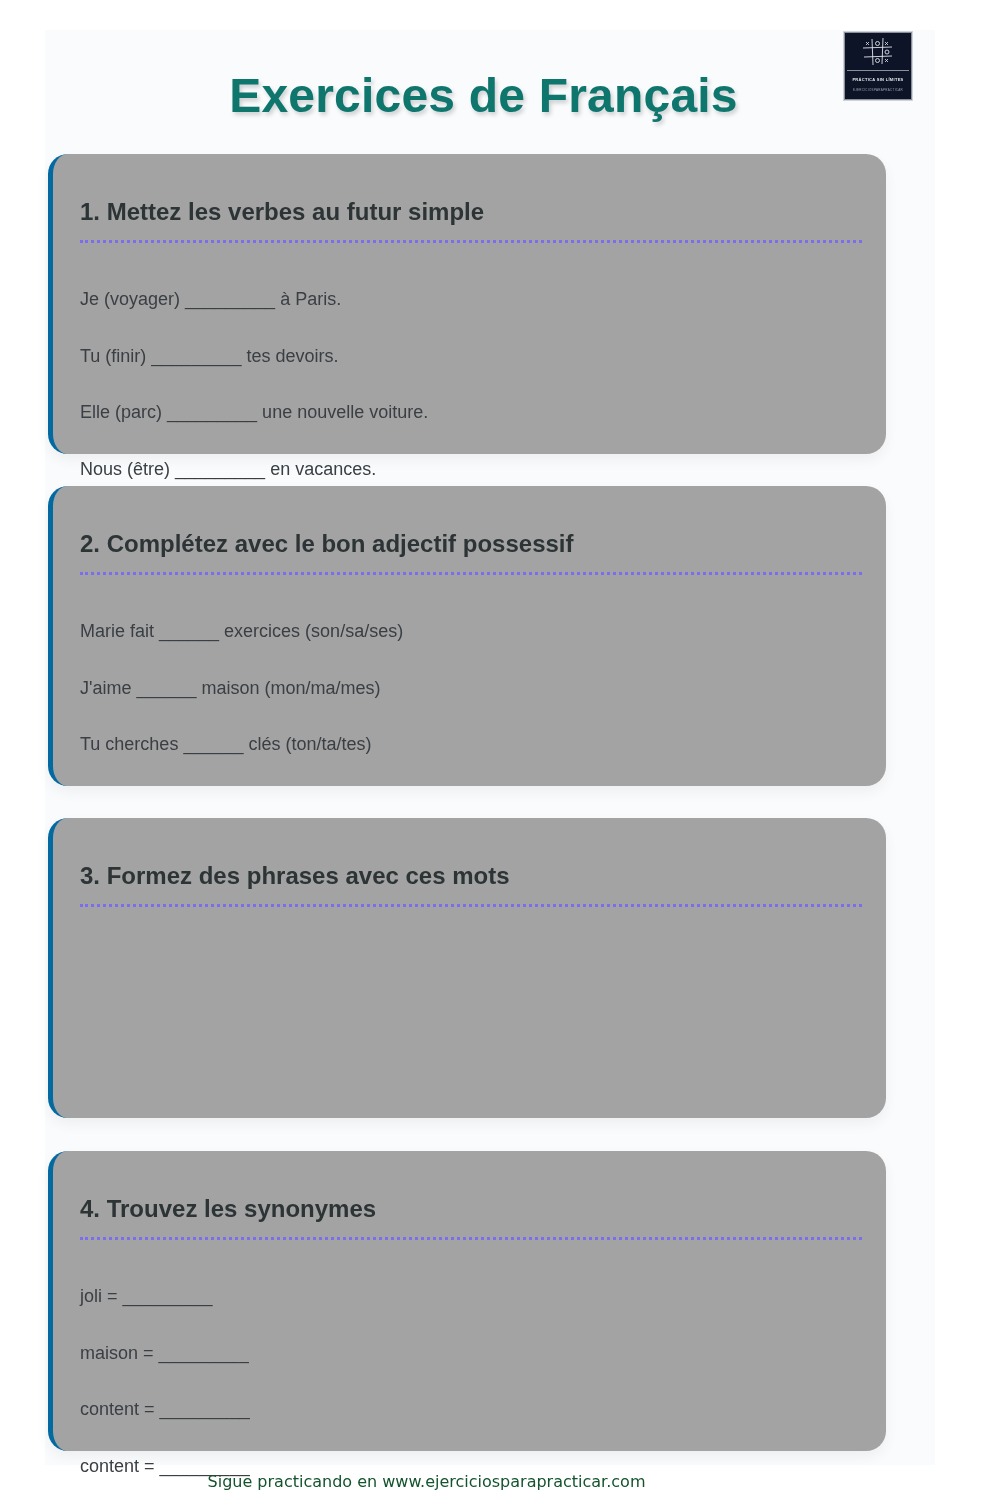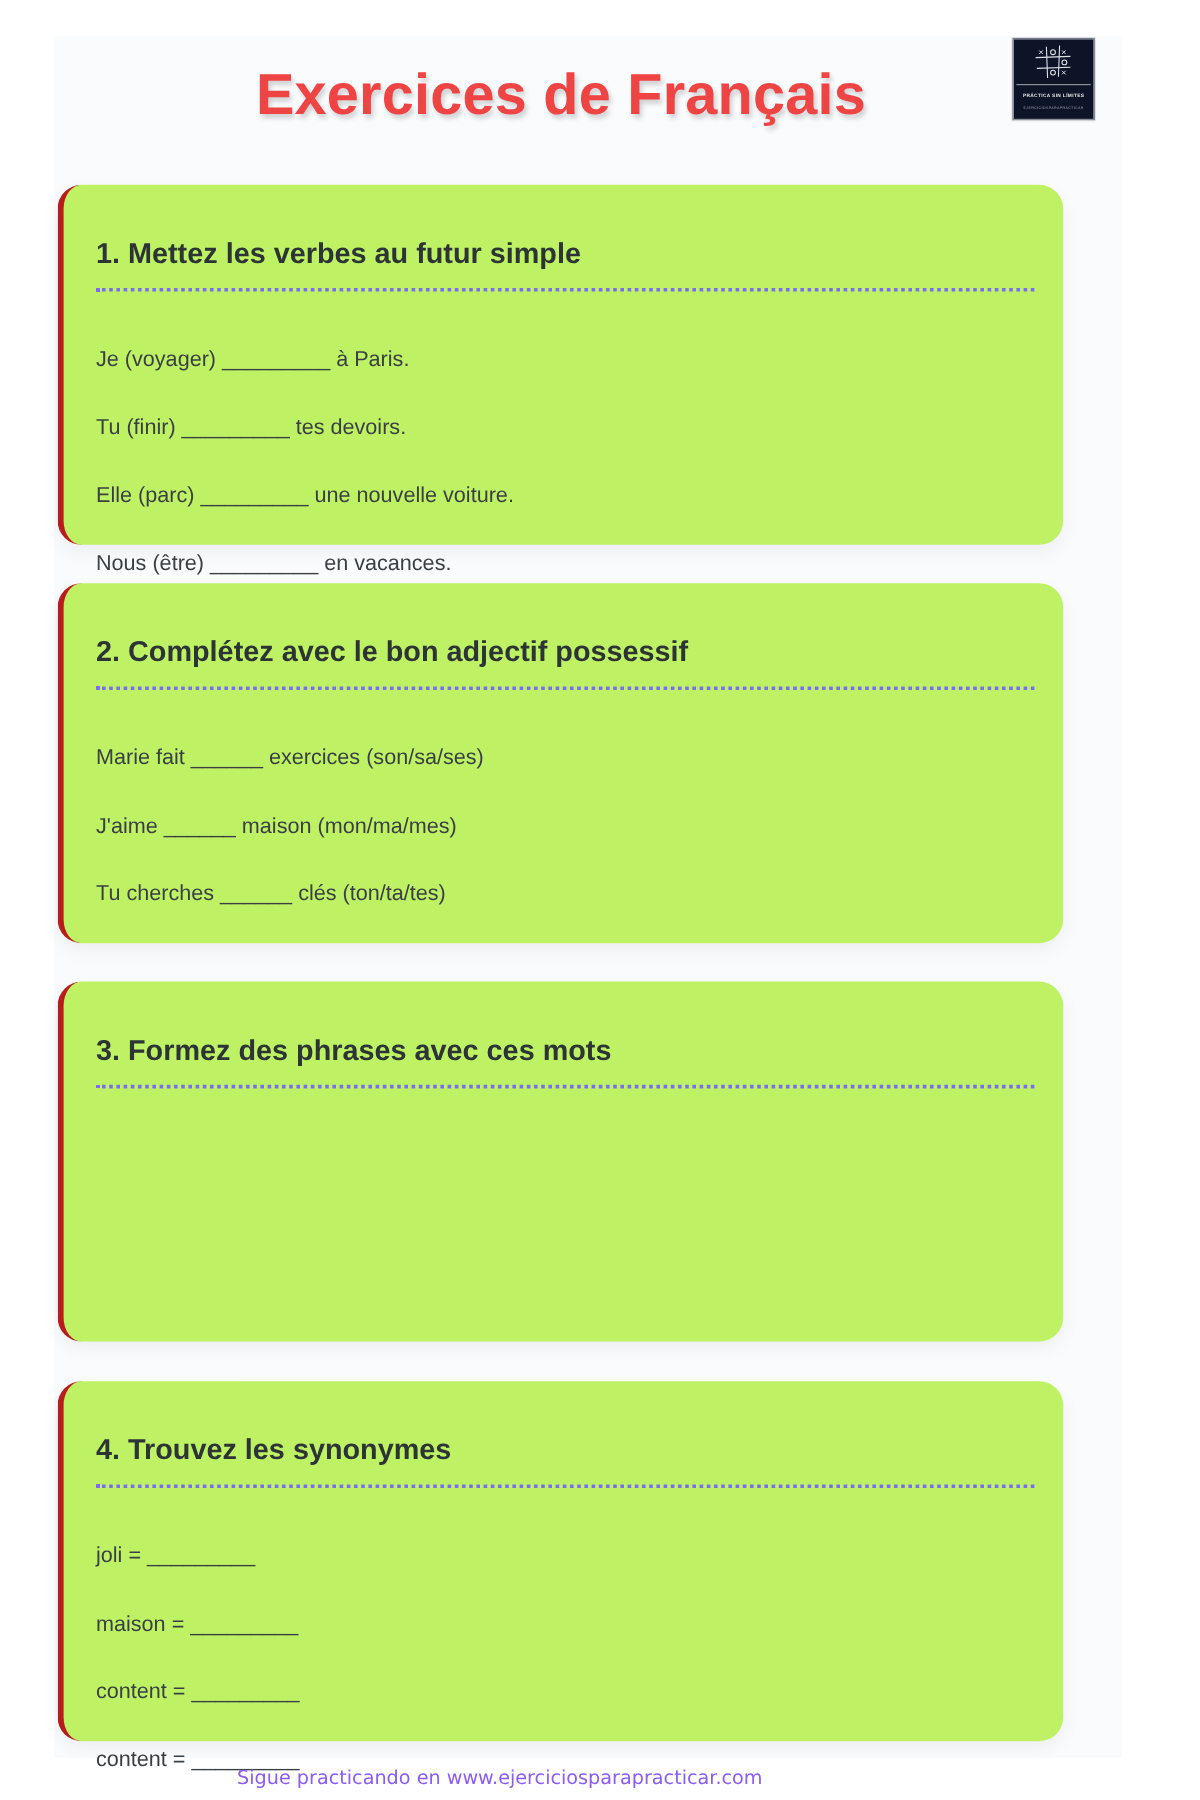--- a/index.html
+++ b/index.html
@@ -14,23 +14,23 @@
     position: absolute;
     left: 45px; top: 30px;
     width: 890px; height: 1435px;
     background: #f9fbfc;
   }
   .title {
     position: absolute;
     left: 0; top: 52px; width: 935px;
     text-align: center;
     font-size: 48px; font-weight: bold;
-    color: #ef4444;
+    color: #0f766e;
     text-shadow: 2px 3px 4px rgba(0,0,0,0.18);
-    margin: 0;
+    margin: 16px;
     letter-spacing: 0.2px;
   }
   .logo {
     position: absolute;
     left: 844px; top: 32px;
     width: 66px; height: 66px;
     background: #0e1428;
     border: 1px solid #8a8f99;
     box-shadow: 0 0 0 1px #d0d3d8;
   }
@@ -45,23 +45,23 @@
     text-align: center; color: #9aa0ae;
     font-size: 3px; letter-spacing: 0.3px;
   }
   .logo .sep {
     position: absolute; left: 2px; right: 2px; top: 37px;
     height: 1px; background: #8a8f99;
   }
   .card {
     position: absolute;
     left: 48px; width: 838px; height: 300px;
-    background: #bef264;
+    background: #a3a3a3;
     border-radius: 20px;
-    border-left: 5px solid #b91c1c;
+    border-left: 5px solid #0369a1;
     box-shadow: 0 6px 14px rgba(0,0,0,0.05);
     box-sizing: border-box;
   }
   .card h2 {
     position: absolute;
     left: 27px; top: 44px;
     margin: 0;
     font-size: 24px; font-weight: bold;
     color: #2d3436;
   }
@@ -77,24 +77,24 @@
     margin: 0; padding: 0; list-style: none;
   }
   .card li {
     font-size: 18px; color: #3a3f44;
     height: 36.5px; line-height: 24px;
     white-space: pre;
     margin-top: 20px;
   }
   .footer {
     position: absolute;
-    left: 0; top: 1472px; width: 833px;
+    left: 10px; top: 1472px; width: 833px;
     text-align: center;
     font-family: "DejaVu Sans", sans-serif;
-    font-size: 16px; color: #8b5cf6;
+    font-size: 16px; color: #14532d;
   }
 </style>
 </head>
 <body>
 
 <div class="sheet"></div>
 
 <h1 class="title">Exercices de Français</h1>
 
 <div class="logo">

